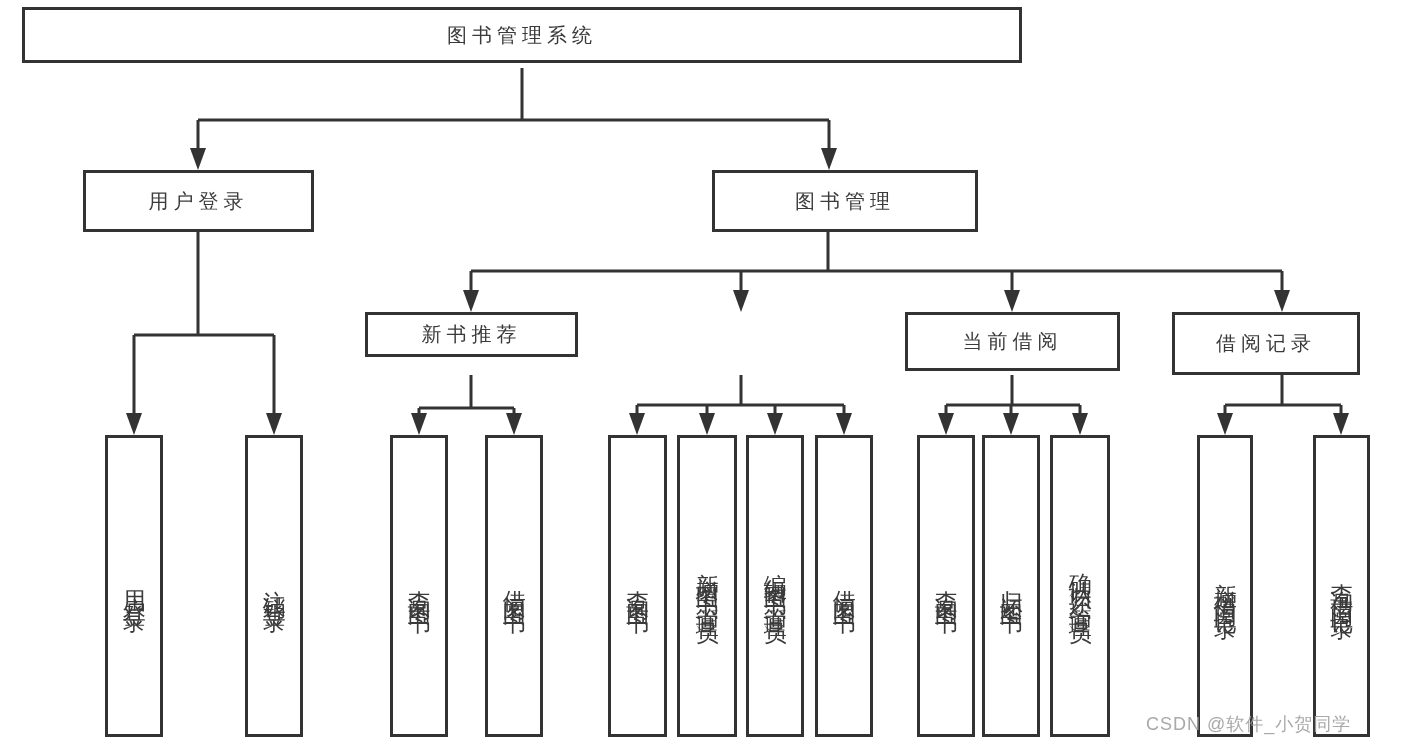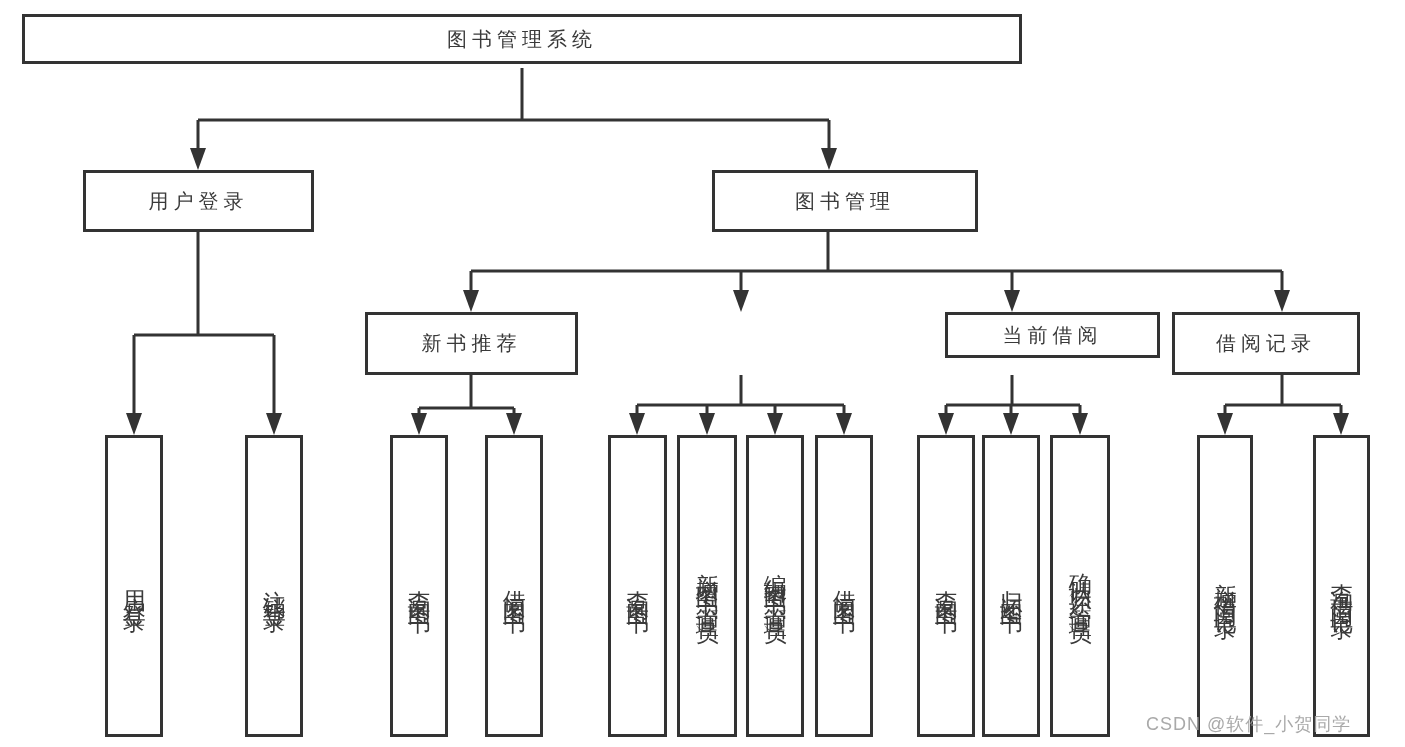--- a/index.html
+++ b/index.html
@@ -70,27 +70,27 @@
 
       <polygon points="938,413 954,413 946,435"></polygon>
       <polygon points="1003,413 1019,413 1011,435"></polygon>
       <polygon points="1072,413 1088,413 1080,435"></polygon>
 
       <polygon points="1217,413 1233,413 1225,435"></polygon>
       <polygon points="1333,413 1349,413 1341,435"></polygon>
     </g>
   </svg>
 
-  <div class="node h" style="left:22px;top:14px;width:1000px;height:50px;">图书管理系统</div>
+  <div class="node h" style="left:22px;top:7px;width:1000px;height:56px;">图书管理系统</div>
 
   <div class="node h" style="left:83px;top:170px;width:231px;height:62px;">用户登录</div>
   <div class="node h" style="left:712px;top:170px;width:266px;height:62px;">图书管理</div>
 
-  <div class="node h" style="left:365px;top:312px;width:213px;height:63px;">新书推荐</div>
-  <div class="node h" style="left:905px;top:312px;width:215px;height:46px;margin-left:40px;">当前借阅</div>
+  <div class="node h" style="left:365px;top:312px;width:213px;height:45px;">新书推荐</div>
+  <div class="node h" style="left:905px;top:312px;width:215px;height:59px;">当前借阅</div>
   <div class="node h" style="left:1172px;top:312px;width:188px;height:63px;">借阅记录</div>
 
   <div class="node v" style="left:105px;top:435px;width:58px;height:302px;">用户登录</div>
   <div class="node v" style="left:245px;top:435px;width:58px;height:302px;">注销登录</div>
 
   <div class="node v" style="left:390px;top:435px;width:58px;height:302px;">查询图书</div>
   <div class="node v" style="left:485px;top:435px;width:58px;height:302px;">借阅图书</div>
 
   <div class="node v" style="left:608px;top:435px;width:59px;height:302px;">查询图书</div>
   <div class="node v" style="left:677px;top:435px;width:60px;height:302px;">新增图书（管理员）</div>

